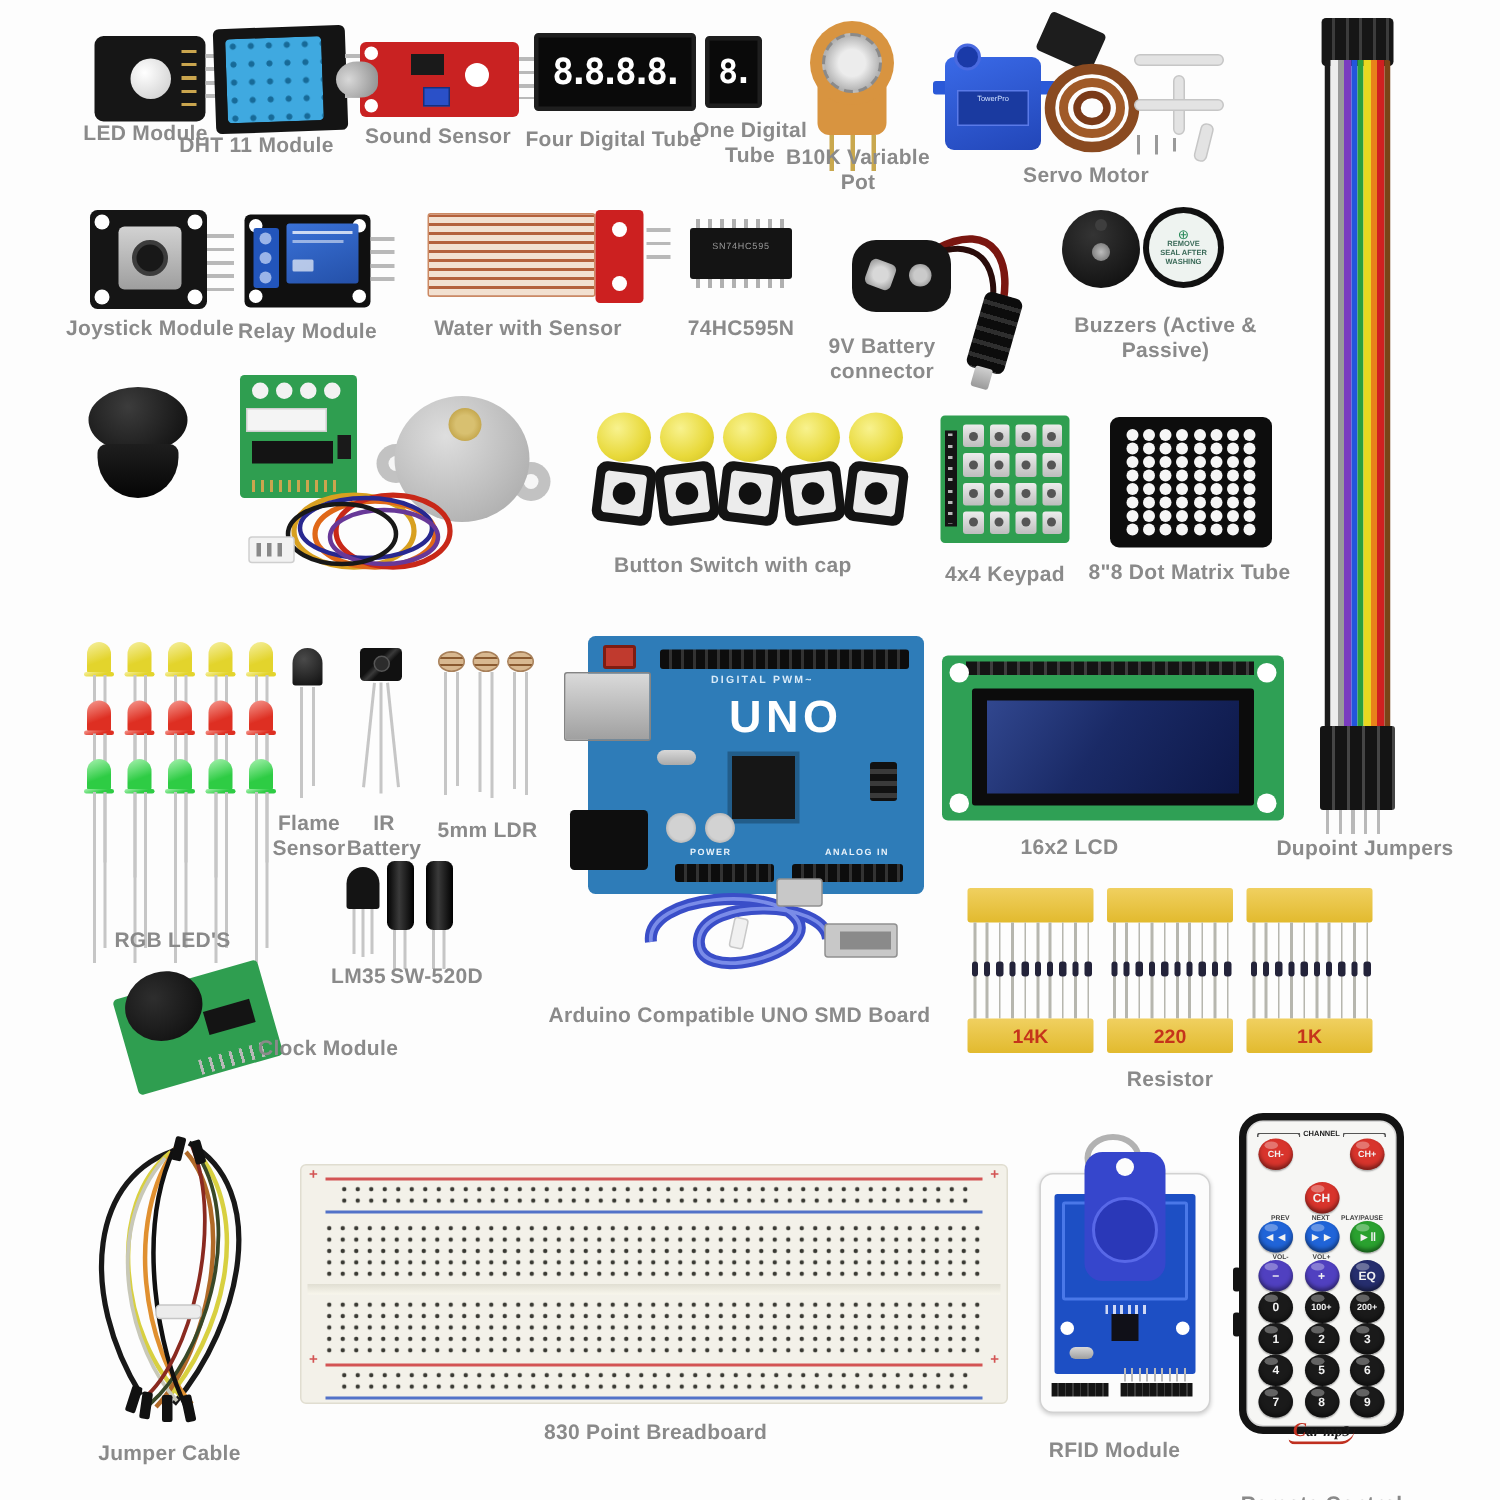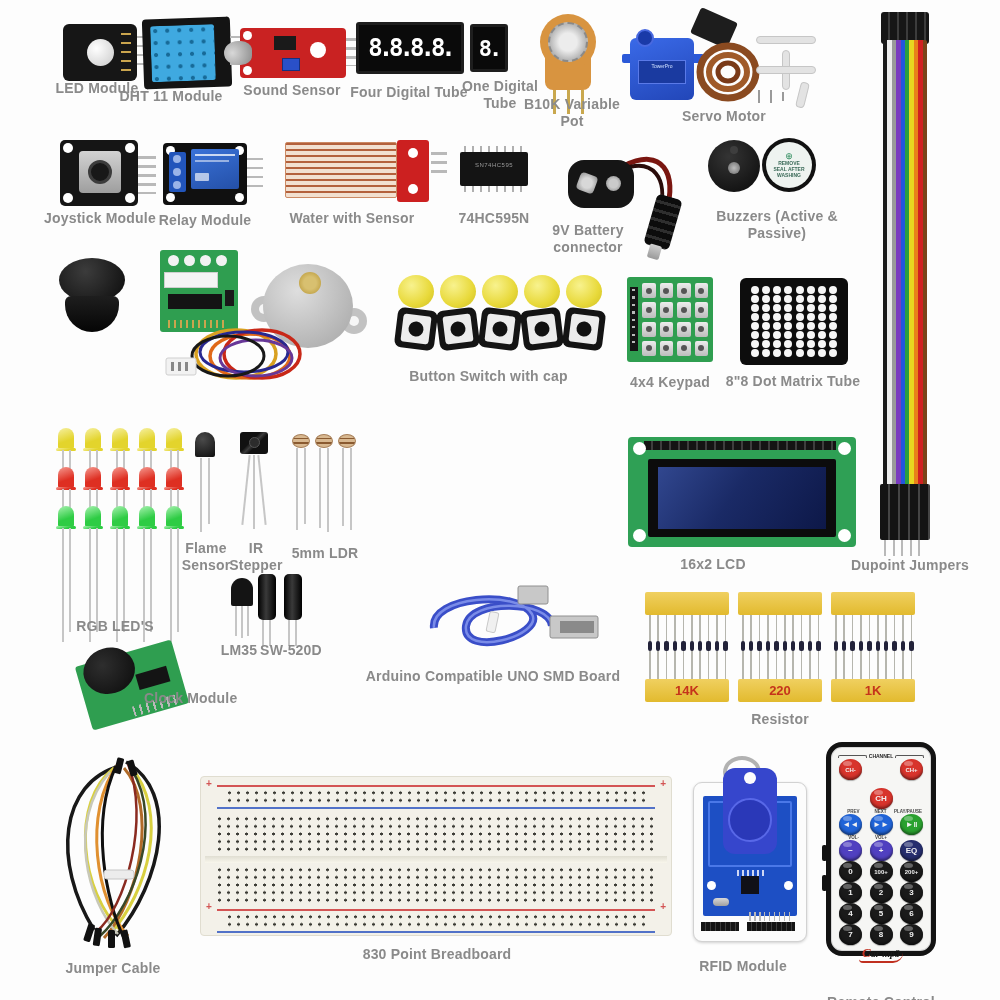--- a/index.html
+++ b/index.html
@@ -505,21 +505,21 @@
   <div class="lbl" style="left:175px;top:540px;width:62px">Flame Sensor</div>
 
   <div class="comp" style="left:240px;top:432px;width:30px;height:100px">
     <div class="abs" style="left:0;top:0;width:28px;height:22px;background:linear-gradient(135deg,#111 40%,#3a3a3a 50%,#111 60%);border-radius:3px">
       <i class="abs" style="left:9px;top:5px;width:11px;height:11px;border-radius:50%;background:#2c2c2c;border:1px solid #555"></i>
     </div>
     <i class="abs" style="left:5px;top:23px;width:1.5px;height:70px;background:#c6c6c6;transform:rotate(6deg)"></i>
     <i class="abs" style="left:13px;top:23px;width:1.5px;height:74px;background:#c6c6c6"></i>
     <i class="abs" style="left:21px;top:23px;width:1.5px;height:70px;background:#c6c6c6;transform:rotate(-6deg)"></i>
   </div>
-  <div class="lbl" style="left:226px;top:540px;width:60px">IR Stepper</div>
+  <div class="lbl" style="left:226px;top:540px;width:60px">IR Battery</div>
 
   <div class="comp" style="left:292px;top:434px;width:64px;height:100px">
     <div class="abs" style="left:0;top:0;width:18px;height:98px">
         <i class="abs" style="left:0;top:0;width:18px;height:14px;border-radius:50%;background:#d8b890;border:1px solid #a8805a;background-image:repeating-linear-gradient(to bottom,transparent 0 3px,#8a5a30 3px 4.5px)"></i>
         <i class="abs" style="left:4px;top:14px;width:1.5px;height:82px;background:#c6c6c6"></i>
         <i class="abs" style="left:12px;top:14px;width:1.5px;height:76px;background:#c6c6c6"></i>
       </div>
     <div class="abs" style="left:23px;top:0;width:18px;height:98px">
         <i class="abs" style="left:0;top:0;width:18px;height:14px;border-radius:50%;background:#d8b890;border:1px solid #a8805a;background-image:repeating-linear-gradient(to bottom,transparent 0 3px,#8a5a30 3px 4.5px)"></i>
         <i class="abs" style="left:4px;top:14px;width:1.5px;height:80px;background:#c6c6c6"></i>
@@ -550,22 +550,39 @@
     <i class="abs" style="left:11px;top:46px;width:2px;height:26px;background:#c6c6c6"></i>
   </div>
   <div class="lbl" style="left:214px;top:642px;width:50px">LM35</div>
   <div class="lbl" style="left:252px;top:642px;width:78px">SW-520D</div>
 
   <div class="comp" style="left:82px;top:652px;width:100px;height:66px;background:#2f9e50;border-radius:3px;transform:rotate(-16deg)">
     <div class="abs" style="left:6px;top:-10px;width:52px;height:46px;border-radius:50%;background:radial-gradient(circle at 40% 35%,#2e2e2e,#0a0a0a)"></div>
     <div class="abs" style="left:56px;top:24px;width:32px;height:16px;background:#141414"></div>
     <div class="abs" style="left:44px;bottom:2px;width:48px;height:10px;background:repeating-linear-gradient(to right,#b9b9b9 0 2px,transparent 2px 7px)"></div>
   </div>
-  <div class="lbl" style="left:144px;top:690px;width:96px;text-align:left">Clock Module</div>
-
+  <div class="lbl" style="left:172px;top:690px;width:96px;text-align:left">Clock Module</div>
+
+  <div class="comp" style="left:392px;top:424px;width:224px;height:172px;background:#2e7cb8;border-radius:5px">
+    <div class="abs" style="left:10px;top:6px;width:22px;height:16px;background:#c03a2e;border:2px solid #7e1c12;border-radius:2px"></div>
+    <div class="abs" style="left:48px;top:9px;width:166px;height:13px;background:repeating-linear-gradient(to right,#0d0d0d 0 6px,#323232 6px 8px);border-radius:2px"></div>
+    <span class="abs" style="left:82px;top:26px;font-size:7px;color:#d8eaf8;letter-spacing:1.5px;font-weight:bold">DIGITAL PWM~</span>
+    <span class="abs" style="left:94px;top:38px;font-size:30px;font-weight:bold;color:#fff;letter-spacing:3px">UNO</span>
+    <div class="abs" style="left:-16px;top:24px;width:58px;height:46px;background:linear-gradient(#dadada,#a0a0a0);border:1px solid #848484;border-radius:2px"></div>
+    <div class="abs" style="left:46px;top:76px;width:26px;height:10px;background:linear-gradient(#d8d8d8,#aaa);border-radius:5px"></div>
+    <div class="abs" style="left:96px;top:80px;width:42px;height:42px;background:#161616;box-shadow:0 0 0 3px rgba(0,0,0,.25)"></div>
+    <div class="abs" style="left:188px;top:84px;width:18px;height:26px;background:repeating-linear-gradient(to bottom,#111 0 5px,#3a3a3a 5px 8px);border-radius:2px"></div>
+    <div class="abs" style="left:52px;top:118px;width:20px;height:20px;border-radius:50%;background:radial-gradient(circle,#d2d2d2 55%,#8a8a8a)"></div>
+    <div class="abs" style="left:78px;top:118px;width:20px;height:20px;border-radius:50%;background:radial-gradient(circle,#d2d2d2 55%,#8a8a8a)"></div>
+    <div class="abs" style="left:-12px;top:116px;width:52px;height:40px;background:#0e0e0e;border-radius:3px"></div>
+    <span class="abs" style="left:68px;top:142px;font-size:6px;color:#e8f2fa;font-weight:bold;letter-spacing:1px">POWER</span>
+    <span class="abs" style="left:158px;top:142px;font-size:6px;color:#e8f2fa;font-weight:bold;letter-spacing:1px">ANALOG IN</span>
+    <div class="abs" style="left:58px;top:152px;width:66px;height:12px;background:repeating-linear-gradient(to right,#0d0d0d 0 6px,#323232 6px 8px);border-radius:2px"></div>
+    <div class="abs" style="left:136px;top:152px;width:74px;height:12px;background:repeating-linear-gradient(to right,#0d0d0d 0 6px,#323232 6px 8px);border-radius:2px"></div>
+  </div>
 
   <svg class="comp" width="214" height="82" style="left:400px;top:584px">
     <path d="M34,44 C30,12 118,6 132,30 C144,52 62,74 66,42 C70,14 150,16 152,42" stroke="#3a4ec8" stroke-width="8" fill="none"></path>
     <path d="M34,44 C30,12 118,6 132,30 C144,52 62,74 66,42 C70,14 150,16 152,42" stroke="#7a8ce8" stroke-width="2.5" fill="none"></path>
     <rect x="118" y="2" width="30" height="18" rx="2" fill="#c8c8c8" stroke="#909090"></rect>
     <rect x="150" y="32" width="48" height="22" rx="2" fill="#c8c8c8" stroke="#909090"></rect>
     <rect x="160" y="37" width="34" height="12" fill="#8a8a8a"></rect>
     <rect x="88" y="28" width="9" height="20" rx="2" fill="#f0f0f0" stroke="#c8c8c8" transform="rotate(12 92 38)"></rect>
   </svg>
   <div class="lbl" style="left:357px;top:668px;width:272px">Arduino Compatible UNO SMD Board</div>

